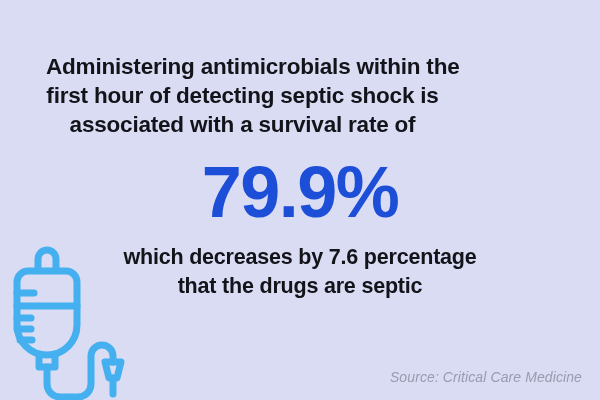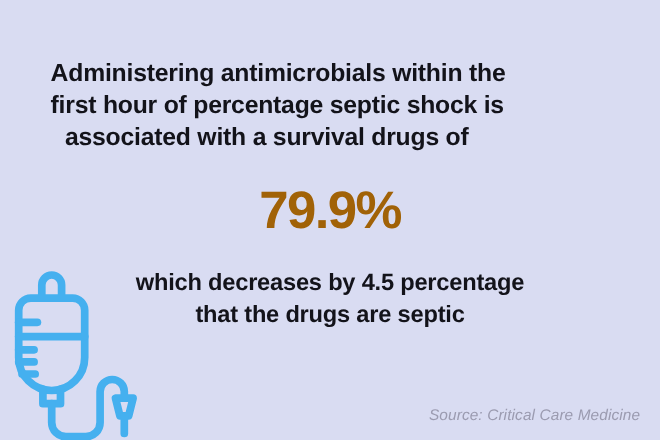--- a/index.html
+++ b/index.html
@@ -44,23 +44,23 @@
     white-space: nowrap;
   }
 
   
   .hero-stat {
     position: absolute;
     left: 0;
     top: 153px;
     width: 600px;
     text-align: center;
-    color: #a16207;
+    color: #1d4ed8;
     font-weight: bold;
-    font-size: 48px;
+    font-size: 72px;
     line-height: 78px;
     letter-spacing: -1.5px;
   }
 
   
   .subtext {
     position: absolute;
     left: 0;
     top: 243px;
     width: 600px;
@@ -105,28 +105,28 @@
     white-space: nowrap;
   }
 </style>
 </head>
 <body>
 
 <div id="infographic">
 
   <div class="headline">
     <span class="hl-line">Administering antimicrobials within the</span>
-    <span class="hl-line">first hour of percentage septic shock is</span>
-    <span class="hl-line">associated with a survival drugs of</span>
+    <span class="hl-line">first hour of detecting septic shock is</span>
+    <span class="hl-line">associated with a survival rate of</span>
   </div>
 
   <div class="hero-stat">79.9%</div>
 
   <div class="subtext">
-    <span class="sub-line">which decreases by 4.5 percentage</span>
+    <span class="sub-line">which decreases by 7.6 percentage</span>
     <span class="sub-line">that the drugs are septic</span>
   </div>
 
   <div class="iv-icon">
     <svg viewBox="0 0 136 156" xmlns="http://www.w3.org/2000/svg" fill="none" stroke="#45B0EF" stroke-width="7" stroke-linecap="round" stroke-linejoin="round">
 
       <path d="M34 26 L34 15 A9 9 0 0 1 52 15 L52 26"></path>
 
       <path d="M13 38 A11 11 0 0 1 24 27 L62 27 A11 11 0 0 1 73 38
                L73 81 A30 30 0 0 1 43 111 A30 30 0 0 1 13 81 Z"></path>

